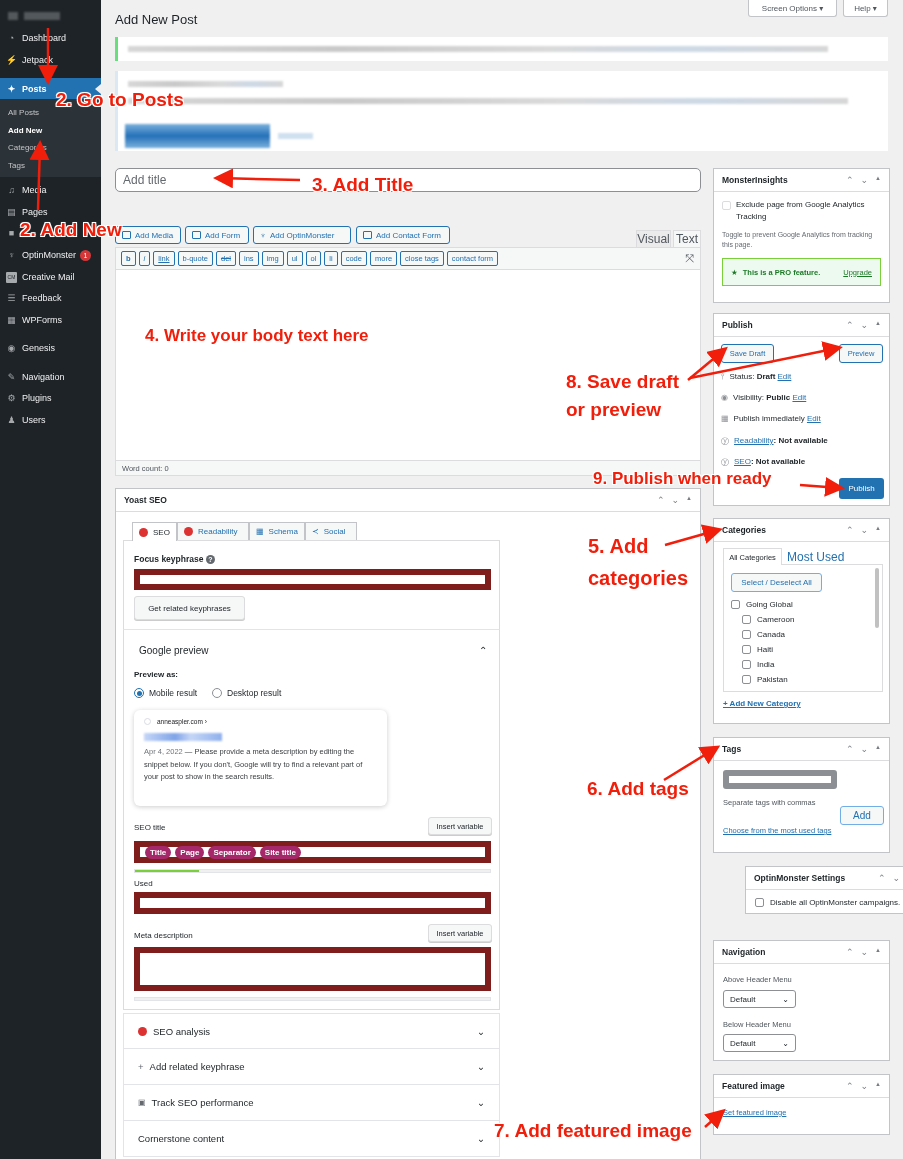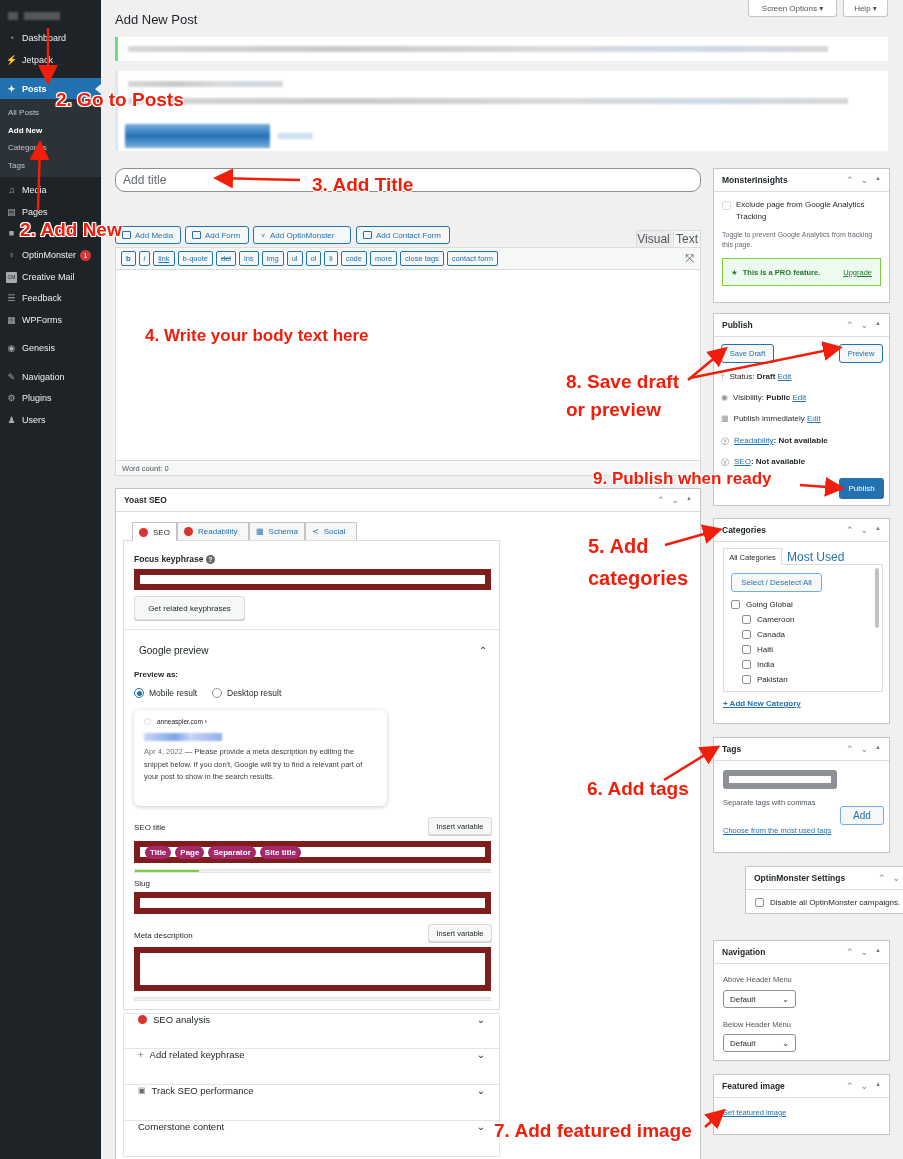--- a/index.html
+++ b/index.html
@@ -13,37 +13,37 @@
 .sb-sub{position:absolute;left:0;width:101px;background:#2c3338}
 .sb-sub div{height:17.5px;display:flex;align-items:center;padding-left:8px;color:#c3c4c7;font-size:8px}
 .sb-sub .cur{color:#fff;font-weight:bold}
 .badge{background:#d63638;color:#fff;border-radius:50%;width:11px;height:11px;font-size:7px;display:inline-flex;align-items:center;justify-content:center;margin-left:4px}
 #main{position:absolute;left:101px;top:0;right:0;bottom:0}
 .page-title{position:absolute;left:14px;top:12px;font-size:13px;color:#1d2327}
 .top-btn{position:absolute;top:0;height:17px;background:#fff;border:1px solid #c3c4c7;border-top:none;border-radius:0 0 3px 3px;font-size:8px;color:#50575e;display:flex;align-items:center;justify-content:center;gap:4px}
 .notice1{position:absolute;left:14px;top:37px;width:773px;height:24px;background:#fff;border-left:3px solid #68de7c}
 .blur{position:absolute;height:6px;background:linear-gradient(90deg,#d7d7d7,#c9c9c9 30%,#dadada 60%,#cdd9e6 80%,#d7d7d7);filter:blur(1px)}
 .notice2{position:absolute;left:14px;top:71px;width:773px;height:80px;background:#fff;border-left:3px solid #dbe7f3}
-.title-input{position:absolute;left:14px;top:168px;width:586px;height:24px;background:#fff;border:1px solid #8c8f94;border-radius:10px;font-size:12px;color:#646970;padding:4px 7px}
+.title-input{position:absolute;left:14px;top:168px;width:586px;height:24px;background:#fff;border:1px solid #8c8f94;border-radius:5px;font-size:12px;color:#646970;padding:4px 7px}
 .media-btn{position:absolute;top:226px;height:18px;border:1px solid #2271b1;border-radius:3px;background:#f6f7f7;color:#2271b1;font-size:8px;display:flex;align-items:center;padding:0 6px;gap:4px}
 .media-btn .mi{width:9px;height:8px;border:1px solid #2271b1;border-radius:1px;display:inline-block}
 .tab-vt{position:absolute;top:230px;height:17px;font-size:12px;color:#50575e;display:flex;align-items:center;justify-content:center;border:1px solid #dcdcde;border-bottom:none;background:#ebebeb}
 .editor{position:absolute;left:14px;top:247px;width:586px;height:229px;background:#fff;border:1px solid #dcdcde}
 .qt-bar{position:absolute;left:0;top:0;width:100%;height:22px;background:#f6f7f7;border-bottom:1px solid #dcdcde;display:flex;align-items:center;padding-left:5px;gap:3px}
 .qt{height:15px;border:1px solid #2271b1;border-radius:2px;background:#f6f7f7;color:#2271b1;font-size:7.5px;display:flex;align-items:center;padding:0 4px}
 .word-count{position:absolute;left:0;bottom:0;width:100%;height:15px;background:#f6f7f7;border-top:1px solid #dcdcde;font-size:7.5px;color:#50575e;padding:3px 6px}
 .box{position:absolute;background:#fff;border:1px solid #c3c4c7}
 .box-h{height:23px;border-bottom:1px solid #dcdcde;display:flex;align-items:center;padding:0 8px;font-weight:bold;font-size:8.5px;justify-content:space-between}
 .ctrls{display:flex;gap:7px;color:#787c82;font-weight:normal;font-size:9px}
 .yoast-tab{position:absolute;top:522px;height:18px;border:1px solid #c3c4c7;border-bottom:none;display:flex;align-items:center;padding:0 6px;gap:5px;font-size:8px;color:#2271b1;background:#f6f7f7}
 .dot{width:9px;height:9px;border-radius:50%;background:#dc3232;display:inline-block}
 .field-label{position:absolute;font-size:8.5px;color:#1d2327}
 .field{position:absolute;background:#fff;border:6px solid #7f1d1d}
 .gray-btn{position:absolute;height:18px;border:1px solid #dcdcde;border-radius:3px;background:#f6f7f7;font-size:7.5px;color:#1d2327;display:flex;align-items:center;justify-content:center;box-shadow:0 1px 0 #ccc}
-.section-row{position:absolute;left:22px;width:377px;height:36px;border:1px solid #e2e4e7;border-top:none;background:#fff;display:flex;align-items:flex-start;padding:0 14px;font-size:9.5px;color:#1d2327;justify-content:space-between}
+.section-row{position:absolute;left:22px;width:377px;height:36px;border:1px solid #e2e4e7;border-top:none;background:#fff;display:flex;align-items:center;padding:0 14px;font-size:9.5px;color:#1d2327;justify-content:space-between}
 .pill{background:#a4286a;color:#fff;border-radius:9px;padding:2px 5px;font-size:8px;font-weight:bold}
 .chk{width:9px;height:9px;border:1px solid #8c8f94;border-radius:2px;background:#fff;display:inline-block;flex-shrink:0}
 .cat-row{display:flex;align-items:center;gap:6px;height:15px;font-size:8px}
 .select{position:absolute;width:73px;height:18px;border:1px solid #8c8f94;border-radius:3px;background:#fff;font-size:8px;display:flex;align-items:center;justify-content:space-between;padding:0 6px}
 .anno{position:absolute;color:#f01e0a;font-weight:bold;font-family:"Liberation Sans",sans-serif;text-shadow:0 0 2px #fff,1px 1px 0 #fff,-1px -1px 0 #fff,1px -1px 0 #fff,-1px 1px 0 #fff;white-space:nowrap;line-height:1.25;z-index:20}
 svg.arrows{position:absolute;left:0;top:0;z-index:19;pointer-events:none}
 </style>
 </head>
 <body>
 
@@ -230,21 +230,21 @@
   <div class="gray-btn" style="left:327px;top:817px;width:64px;font-size:7.5px">Insert variable</div>
   <div class="field" style="left:33px;top:841px;width:357px;height:22px;display:flex;align-items:center;gap:4px;padding-left:5px">
     <span class="pill">Title</span>
     <span class="pill">Page</span>
     <span class="pill">Separator</span>
     <span class="pill">Site title</span>
   </div>
   <div style="position:absolute;left:33px;top:869px;width:357px;height:4px;background:#f0f0f1;border:1px solid #e2e4e7">
       <div style="width:18%;height:100%;background:#7ad03a"></div>
     </div>
-  <div class="field-label" style="left:33px;top:879px;font-size:8px">Slug</div>
+  <div class="field-label" style="left:33px;top:879px;font-size:8px">Used</div>
   <div class="field" style="left:33px;top:892px;width:357px;height:22px"></div>
   <div class="field-label" style="left:33px;top:931px;font-size:8px">Meta description</div>
   <div class="gray-btn" style="left:327px;top:924px;width:64px;font-size:7.5px">Insert variable</div>
   <div class="field" style="left:33px;top:947px;width:357px;height:44px"></div>
   <div style="position:absolute;left:33px;top:997px;width:357px;height:4px;background:#f0f0f1;border:1px solid #e2e4e7"></div>
 
   <div class="section-row" style="top:1013px;border-top:1px solid #e2e4e7">
       <span style="display:flex;align-items:center;gap:6px">
         <span class="dot"></span>
         <span>SEO analysis</span>

